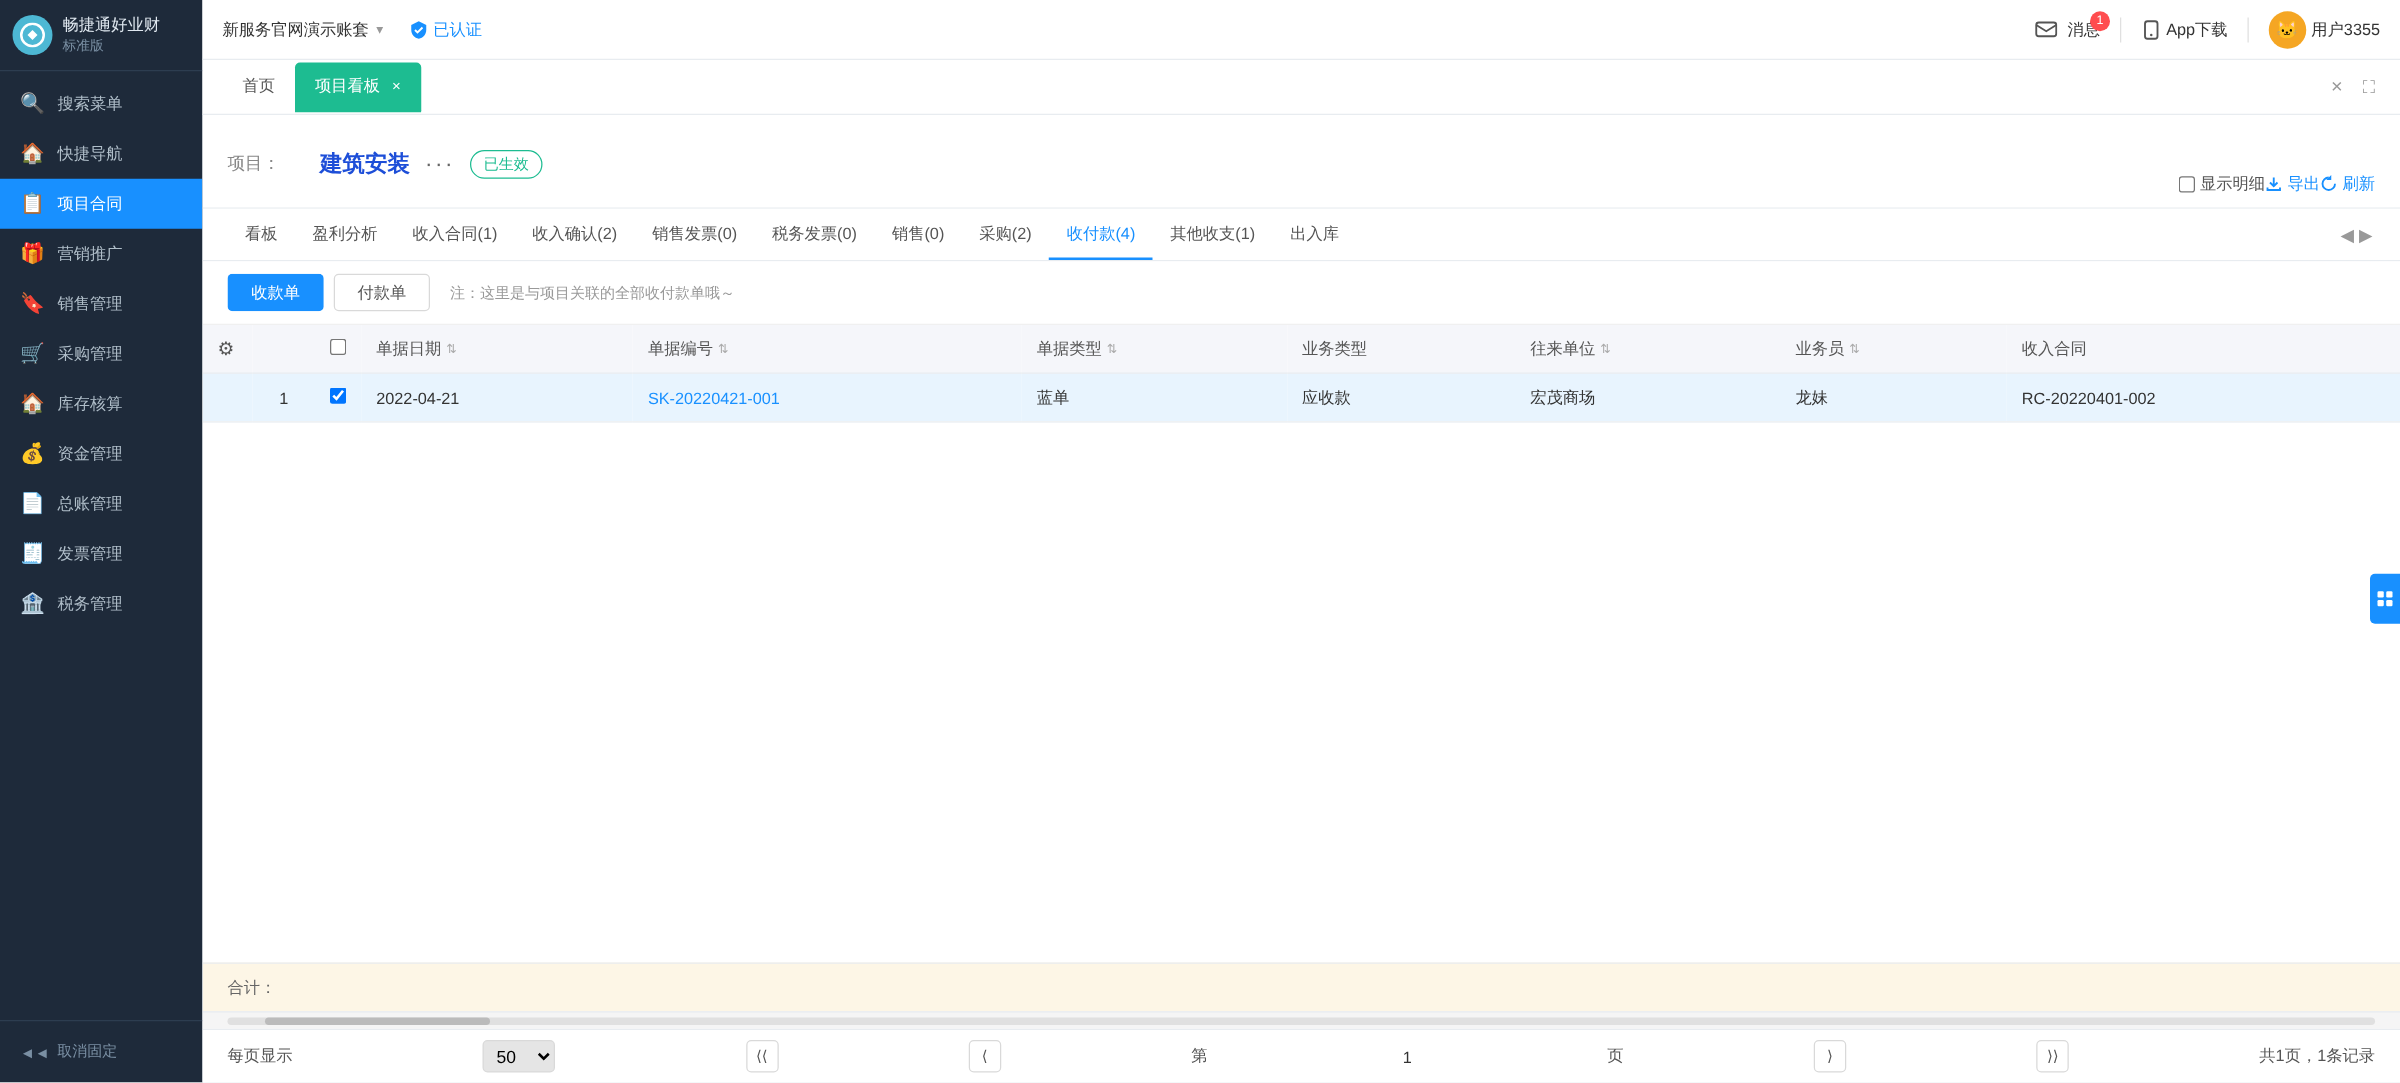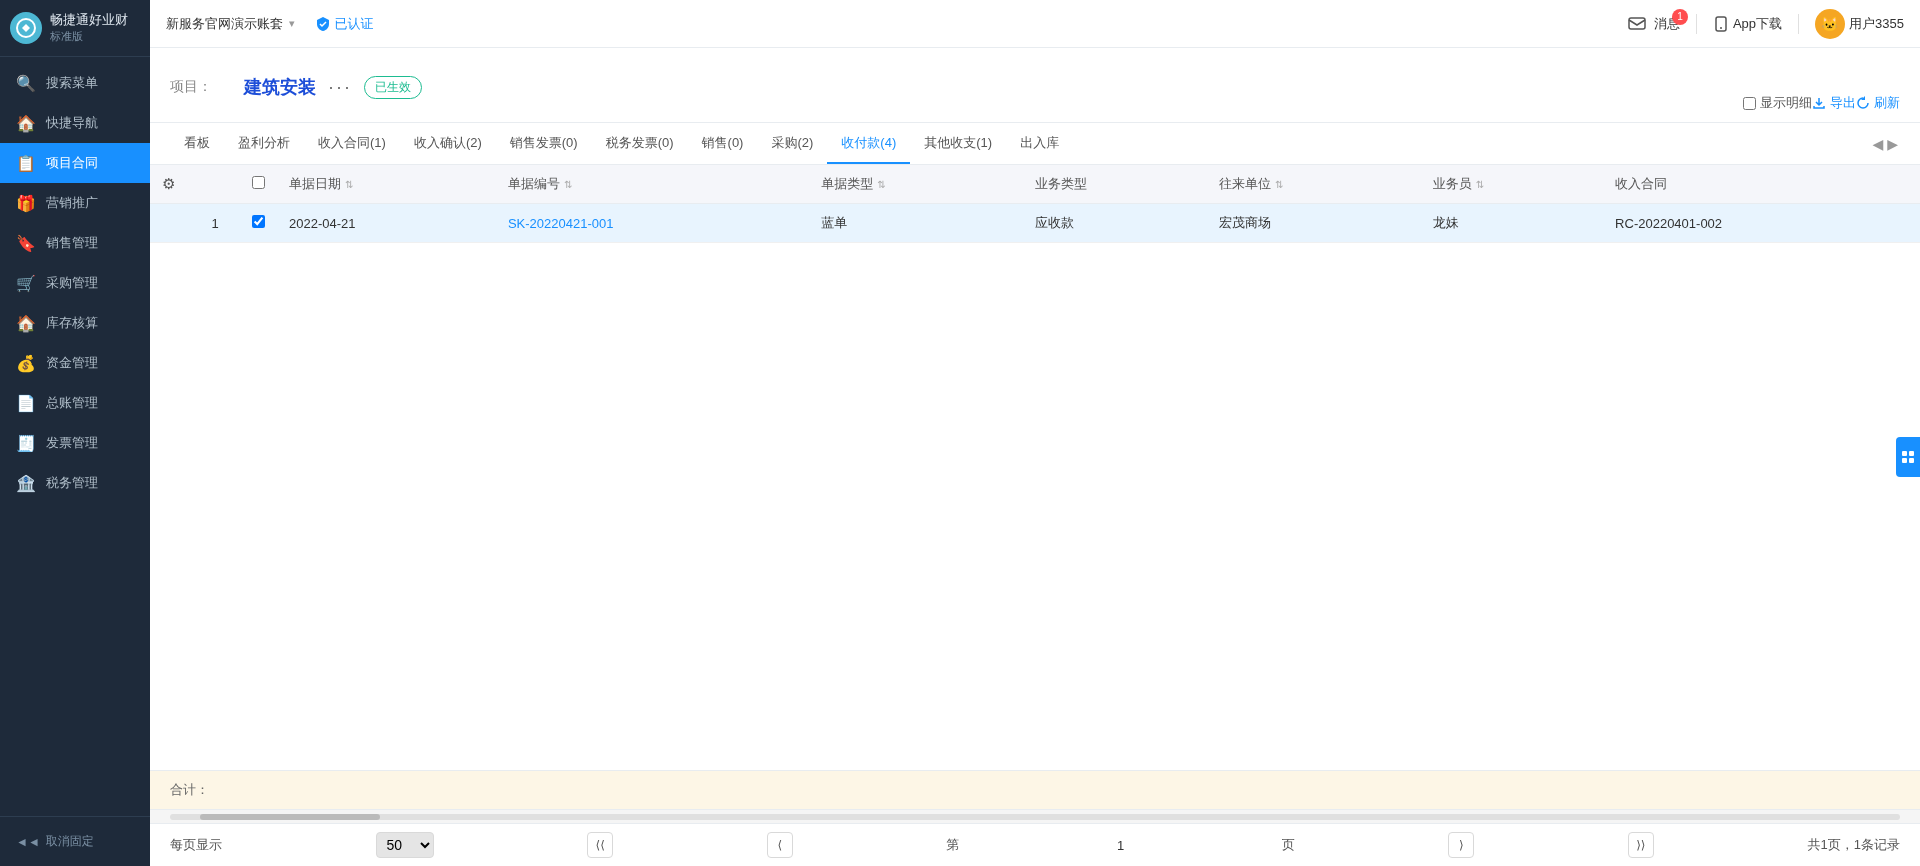--- a/index.html
+++ b/index.html
@@ -1,20 +1,20 @@
 <!DOCTYPE html>
 <html><head>
   <meta charset="utf-8">
   <style>
     * { box-sizing: border-box; margin: 0; padding: 0; }
     body { font-family: 'Microsoft YaHei', sans-serif; font-size: 13px; background: #f0f2f5; display: flex; height: 866px; overflow: hidden; }
 
     
     .sidebar {
-      width: 150px;
+      width: 162px;
       background: #1e2a3a;
       color: #c5cdd8;
       display: flex;
       flex-direction: column;
       flex-shrink: 0;
       height: 100%;
     }
     .sidebar-logo {
       display: flex;
       align-items: center;
@@ -573,20 +573,34 @@
         <span>App下载</span>
       </div>
       <div class="divider-v"></div>
       <div class="topbar-user">
         <div class="user-avatar">🐱</div>
         <span>用户3355</span>
       </div>
     </div>
   </div>
 
+  <div class="tabbar">
+    <div class="tab">
+      <span>首页</span>
+    </div>
+    <div class="tab active">
+      <span>项目看板</span>
+      <span class="tab-close">×</span>
+    </div>
+    <div class="tab-spacer"></div>
+    <div class="tab-actions">
+      <span class="tab-action-btn">×</span>
+      <span class="tab-action-btn" style="font-size:14px;">⛶</span>
+    </div>
+  </div>
 
   <div class="content-area">
 
     <div class="page-header">
       <div class="page-title-row">
         <span class="page-title-label">项目：</span>
         <span class="page-title">建筑安装</span>
         <span class="page-more-btn">···</span>
         <span class="status-badge">已生效</span>
         <div class="page-header-actions">
@@ -624,20 +638,25 @@
       <div class="sub-tab active"><span>收付款(4)</span></div>
       <div class="sub-tab"><span>其他收支(1)</span></div>
       <div class="sub-tab"><span>出入库</span></div>
       <div class="sub-tab-spacer"></div>
       <span class="sub-tab-nav-btn">◀</span>
       <span class="sub-tab-nav-btn">▶</span>
     </div>
 
     <div class="content">
 
+      <div class="content-toggle">
+        <button class="toggle-btn active">收款单</button>
+        <button class="toggle-btn inactive">付款单</button>
+        <span class="toggle-note">注：这里是与项目关联的全部收付款单哦～</span>
+      </div>
 
       <div class="table-wrapper">
         <table class="data-table">
           <thead>
             <tr>
               <th class="gear-th">⚙</th>
               <th class="row-num-col"></th>
               <th class="row-check-col">
                 <input type="checkbox" style="">
               </th>

